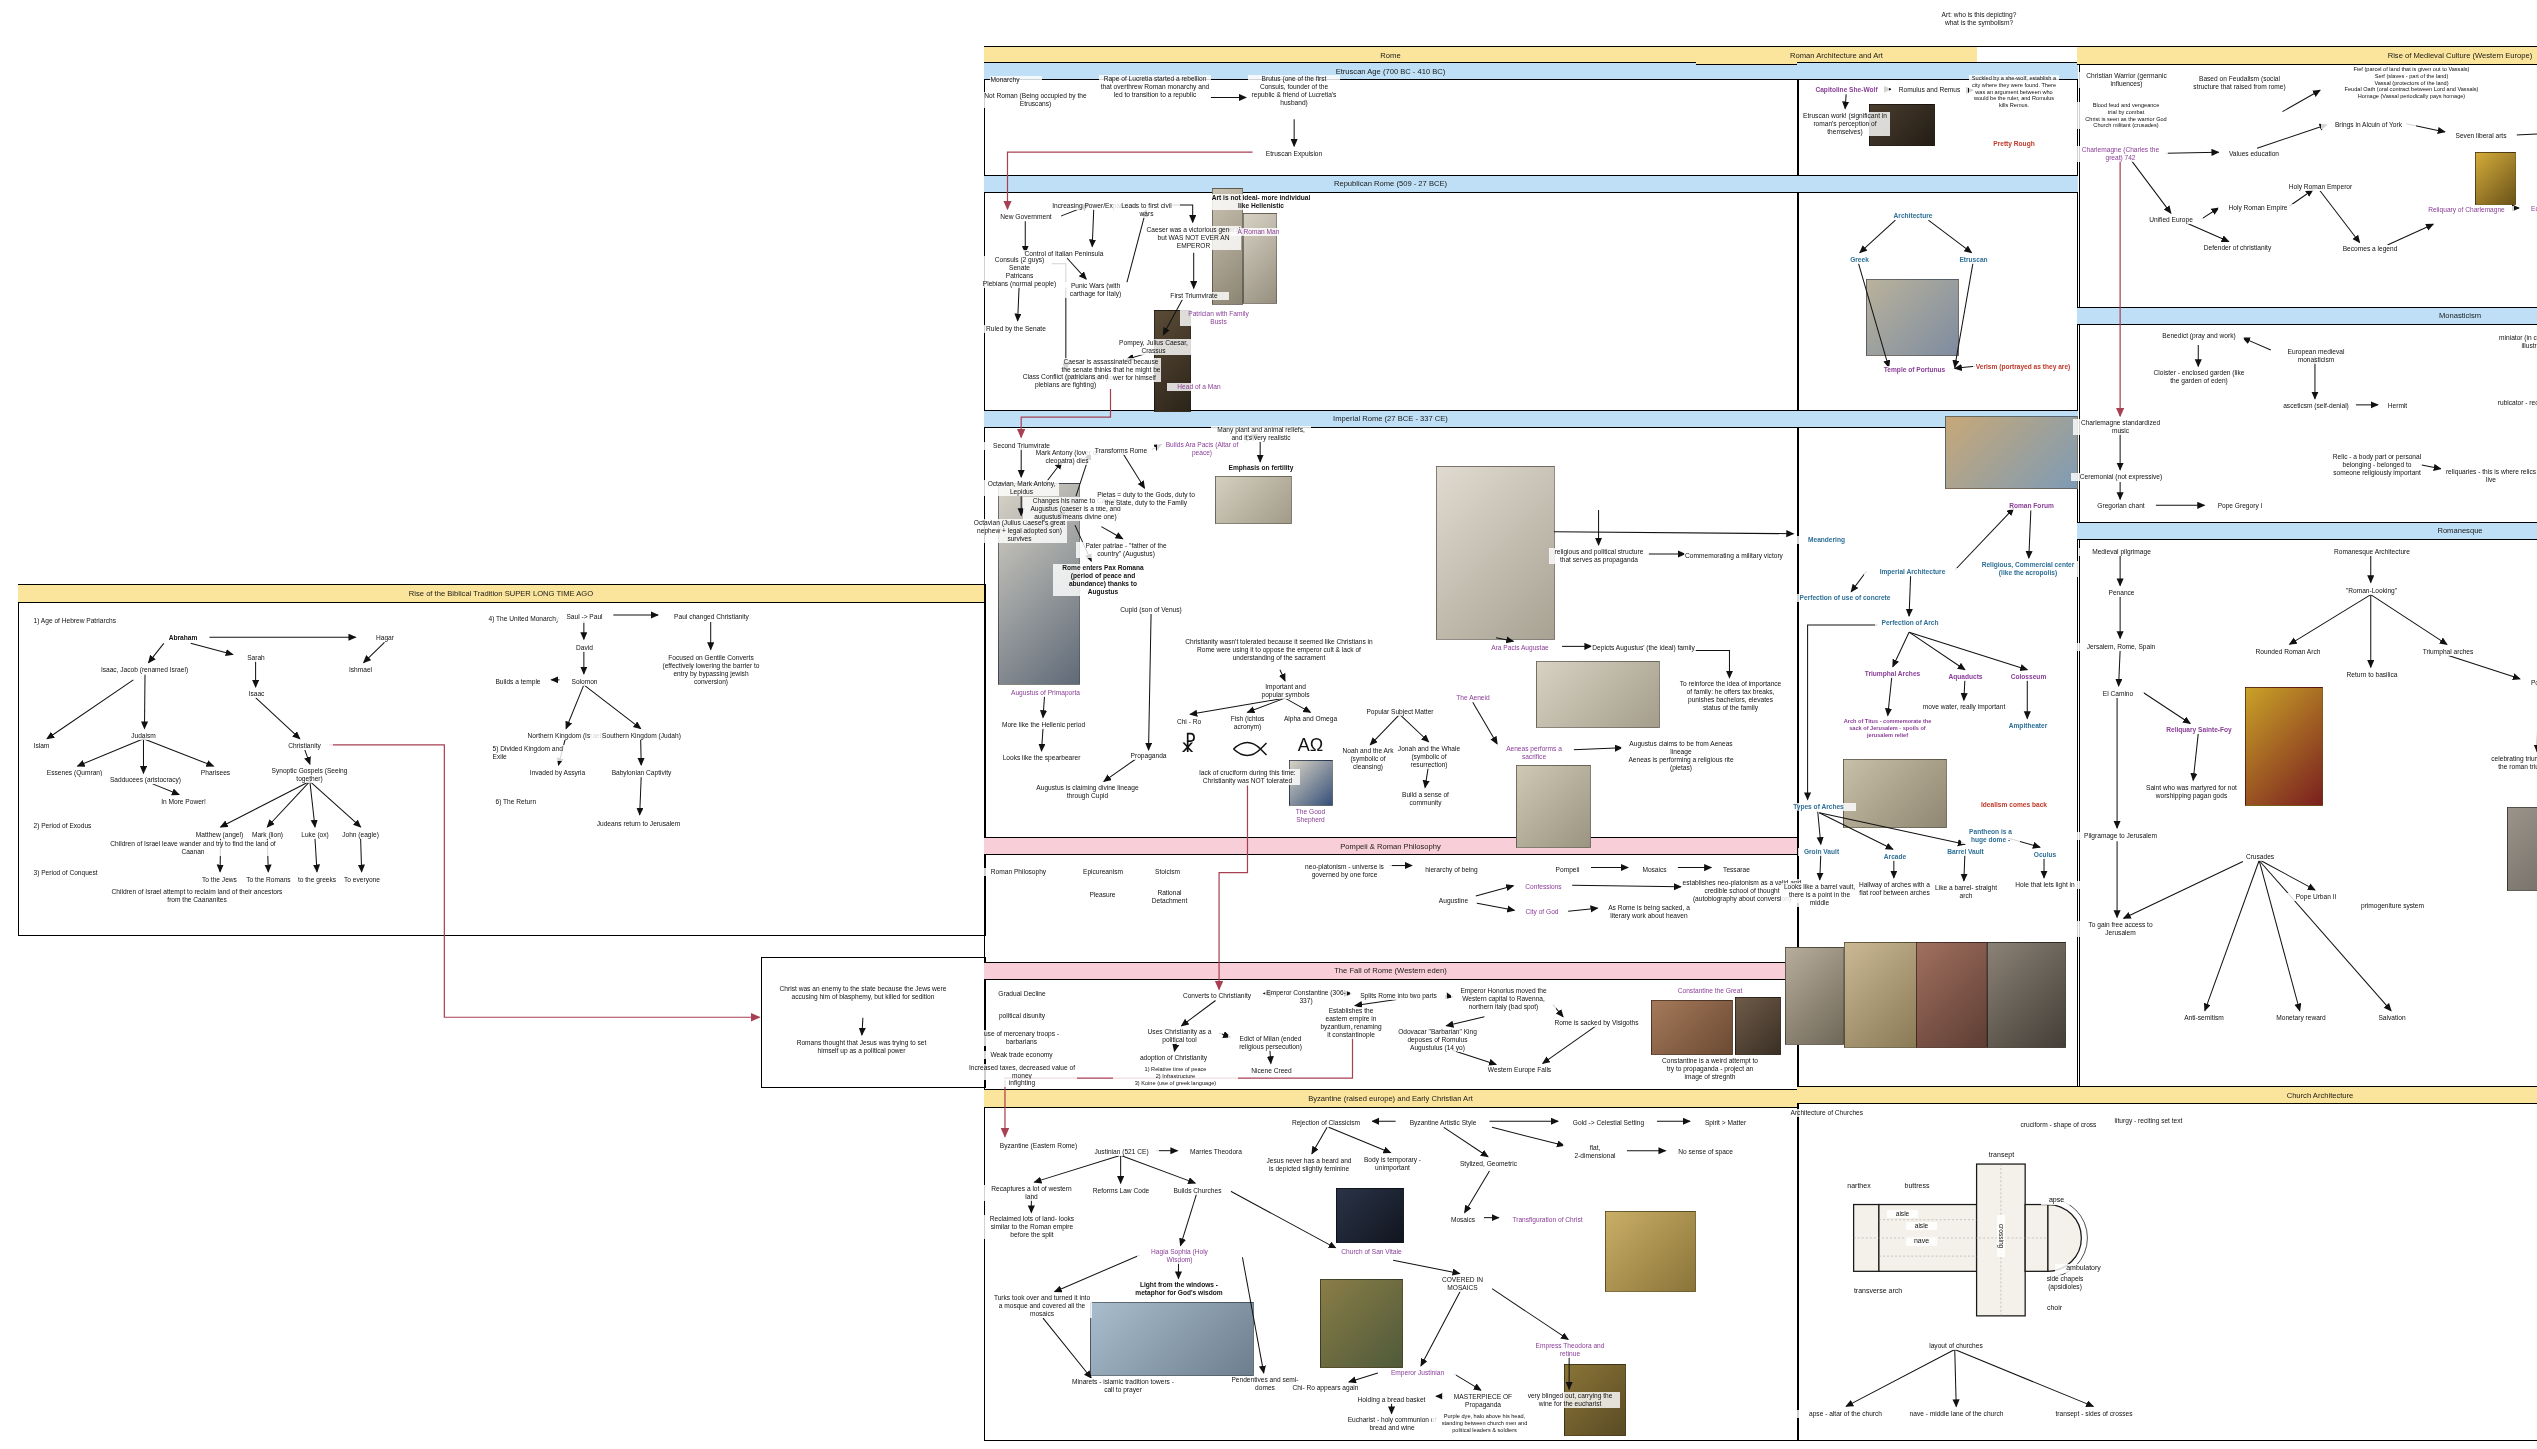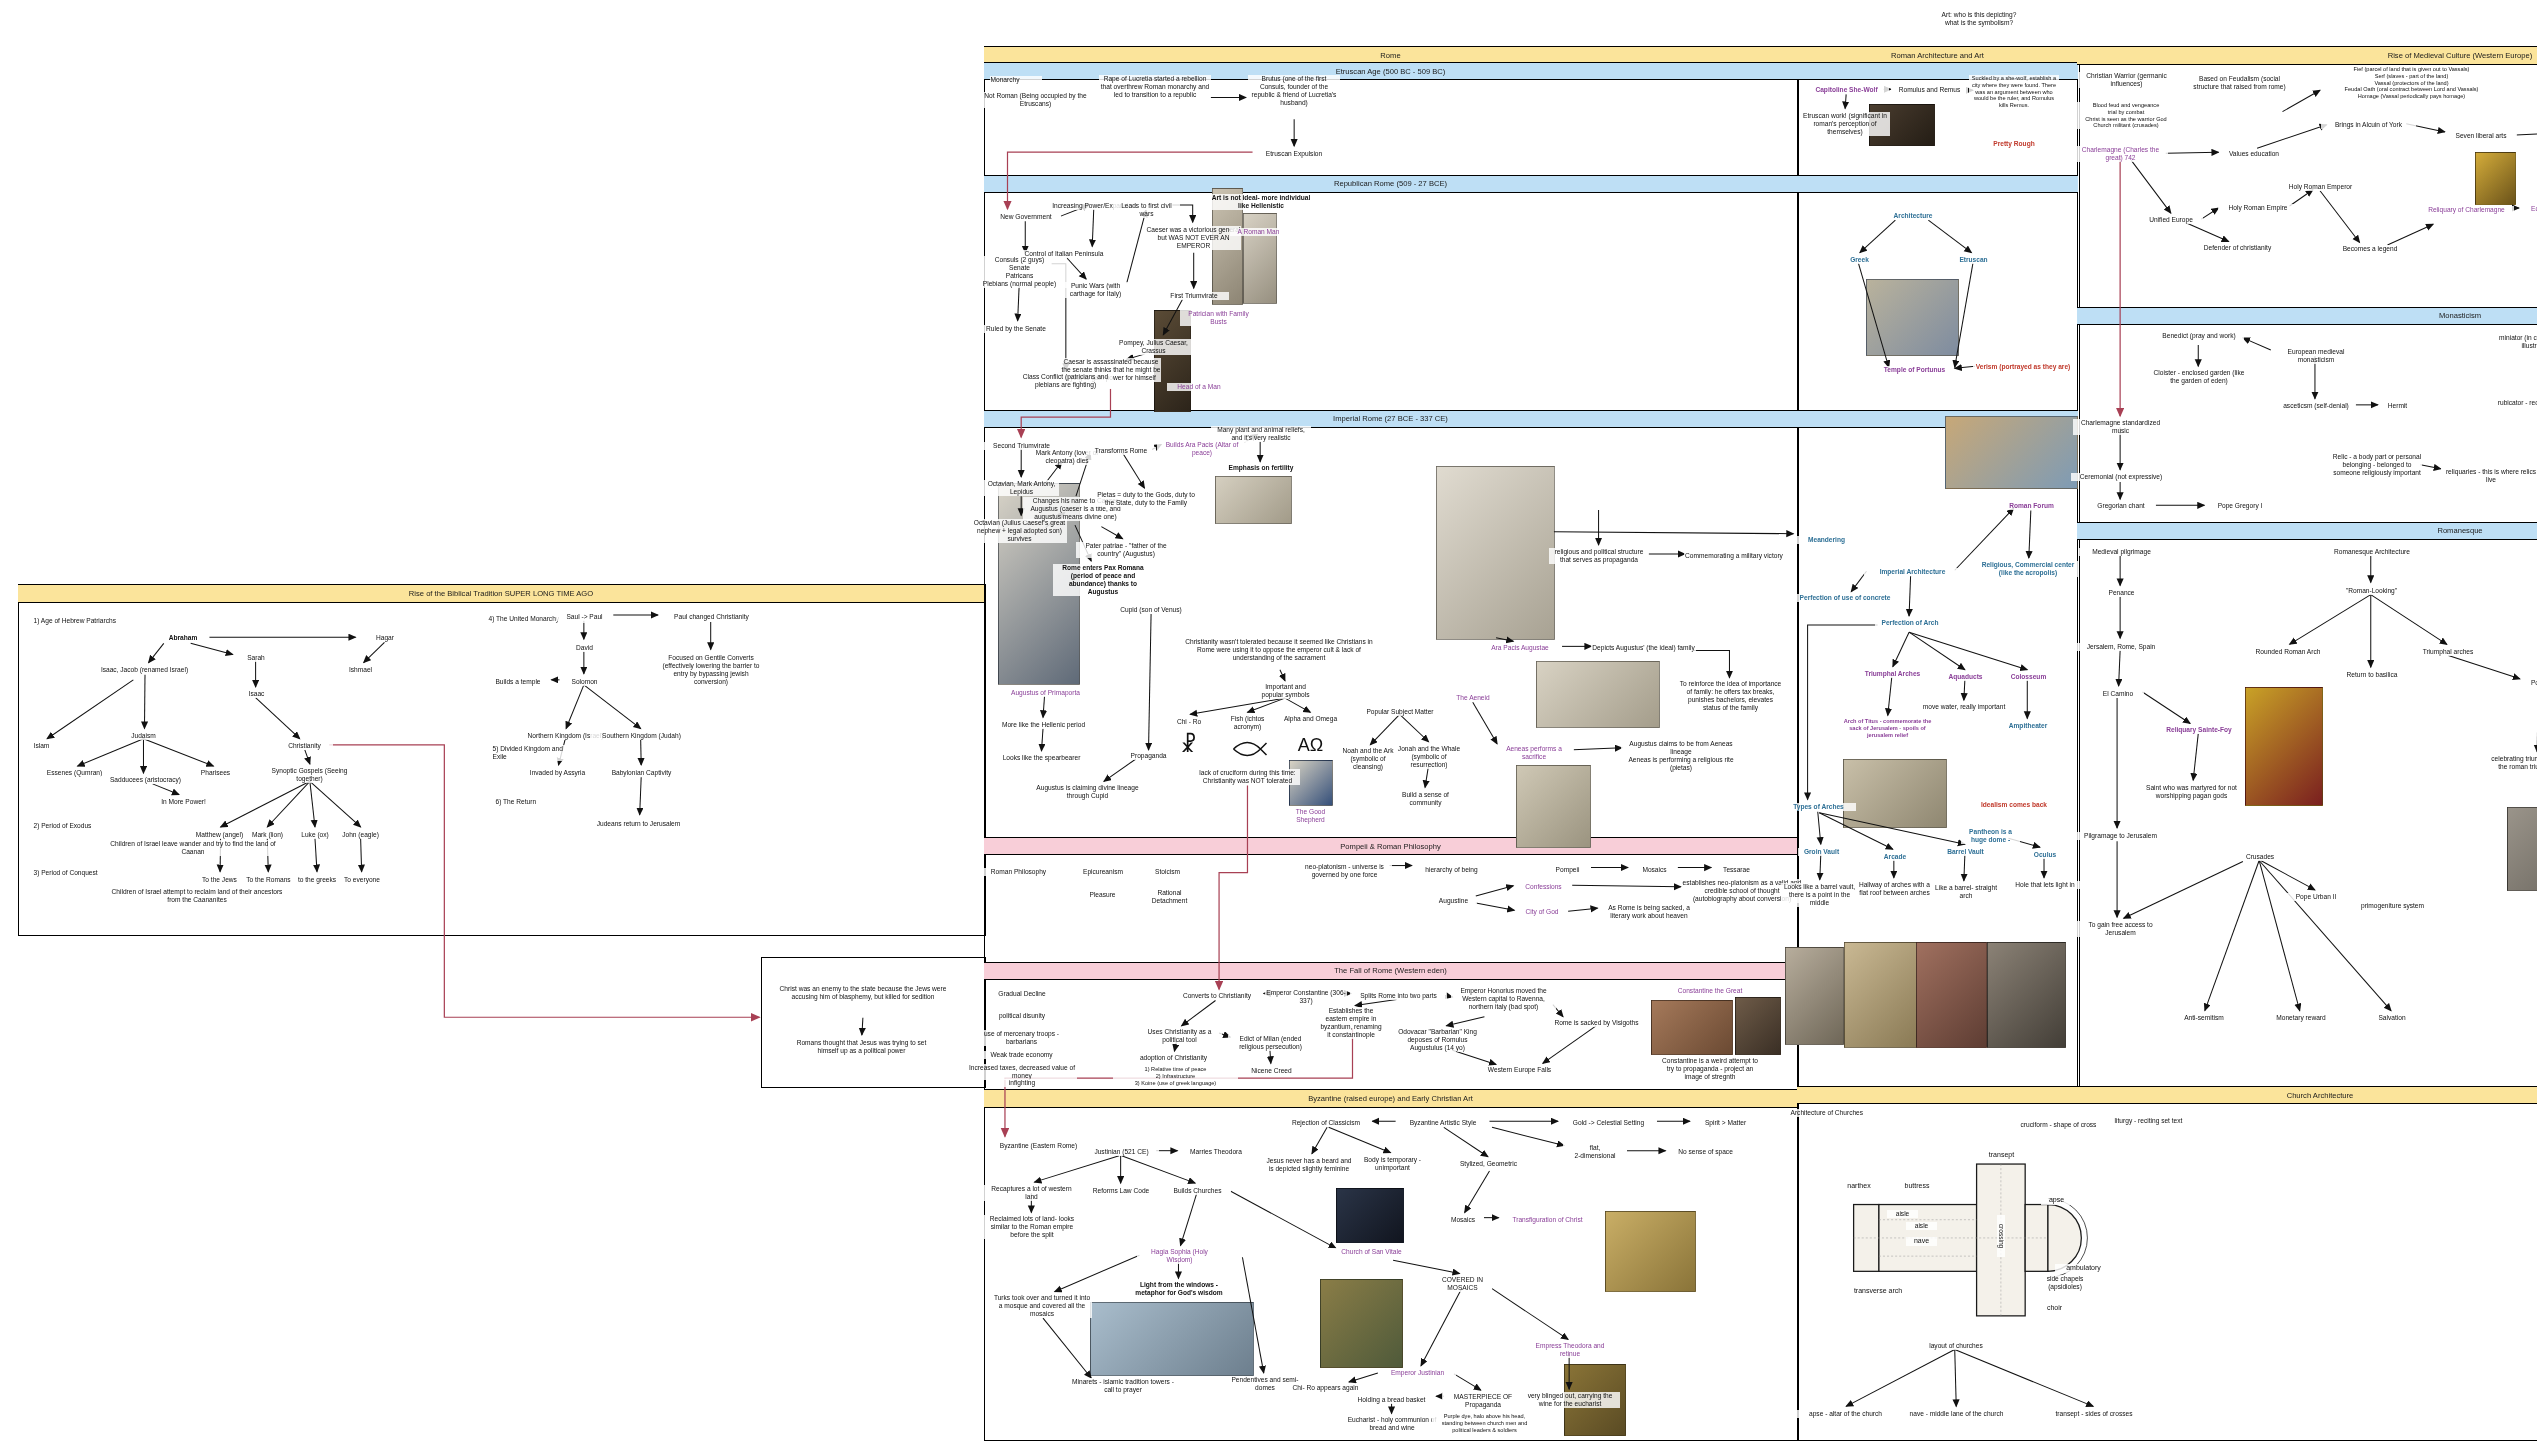--- a/index.html
+++ b/index.html
@@ -260,27 +260,27 @@
     </g>
   </svg>
 <div class="box" style="left: 18px; top: 584px; width: 966px; height: 350px;"></div>
     <div class="box" style="left: 761px; top: 957px; width: 223px; height: 129px;"></div>
     <div class="box" style="left: 984px; top: 46px; width: 813px; height: 1393px;"></div>
     <div class="box" style="left: 1797px; top: 46px; width: 281px; height: 1040px;"></div>
     <div class="box" style="left: 2077px; top: 46px; width: 766px; height: 1040px;"></div>
     <div class="box" style="left: 1797px; top: 1086px; width: 1046px; height: 353px;"></div>
     <div class="band" style="left: 984px; top: 46px; width: 813px; height: 16.7px; background: rgb(251, 228, 155);">Rome</div>
     <div class="band" style="left: 18px; top: 584px; width: 966px; height: 17px; background: rgb(251, 228, 155);">Rise of the Biblical Tradition SUPER LONG TIME AGO</div>
-    <div class="band" style="left: 984px; top: 62px; width: 813px; height: 16px; background: rgb(190, 223, 245);">Etruscan Age (500 BC - 509 BC)</div>
+    <div class="band" style="left: 984px; top: 62px; width: 813px; height: 16px; background: rgb(190, 223, 245);">Etruscan Age (700 BC - 410 BC)</div>
     <div class="band" style="left: 984px; top: 175px; width: 813px; height: 15.7px; background: rgb(190, 223, 245);">Republican Rome (509 - 27 BCE)</div>
     <div class="band" style="left: 984px; top: 410px; width: 813px; height: 15.7px; background: rgb(190, 223, 245);">Imperial Rome (27 BCE - 337 CE)</div>
     <div class="band" style="left: 984px; top: 837px; width: 813px; height: 16px; background: rgb(248, 206, 216);">Pompeii &amp; Roman Philosophy</div>
     <div class="band" style="left: 984px; top: 962px; width: 813px; height: 15.7px; background: rgb(248, 206, 216);">The Fall of Rome (Western eden)</div>
     <div class="band" style="left: 984px; top: 1089px; width: 813px; height: 16.7px; background: rgb(251, 228, 155);">Byzantine (raised europe) and Early Christian Art</div>
-    <div class="band" style="left: 1797px; top: 46px; width: 281px; height: 16.7px; background: rgb(251, 228, 155);">Roman Architecture and Art</div>
+    <div class="band" style="left: 1696px; top: 46px; width: 281px; height: 16.7px; background: rgb(251, 228, 155);">Roman Architecture and Art</div>
     <div class="band" style="left: 1797px; top: 62px; width: 281px; height: 16px; background: rgb(190, 223, 245);"></div>
     <div class="band" style="left: 1797px; top: 175px; width: 281px; height: 15.7px; background: rgb(190, 223, 245);"></div>
     <div class="band" style="left: 1797px; top: 410px; width: 281px; height: 15.7px; background: rgb(190, 223, 245);"></div>
     <div class="band" style="left: 2077px; top: 46px; width: 766px; height: 16.7px; background: rgb(251, 228, 155);">Rise of Medieval Culture (Western Europe)</div>
     <div class="band" style="left: 2077px; top: 307px; width: 766px; height: 15.7px; background: rgb(190, 223, 245);">Monasticism</div>
     <div class="band" style="left: 2077px; top: 522px; width: 766px; height: 15.7px; background: rgb(190, 223, 245);">Romanesque</div>
     <div class="band" style="left: 1797px; top: 1086px; width: 1046px; height: 16px; background: rgb(251, 228, 155);">Church Architecture</div>
     <div class="img" style="left: 1212px; top: 188px; width: 29px; height: 115px; background: linear-gradient(135deg, rgb(203, 195, 178) 0%, rgb(141, 133, 116) 100%);"></div>
     <div class="img" style="left: 1243px; top: 213px; width: 32px; height: 89px; background: linear-gradient(135deg, rgb(215, 209, 196) 0%, rgb(151, 144, 128) 100%);"></div>
     <div class="img" style="left: 1154px; top: 310px; width: 35px; height: 100px; background: linear-gradient(135deg, rgb(90, 75, 54) 0%, rgb(44, 36, 26) 100%);"></div>

